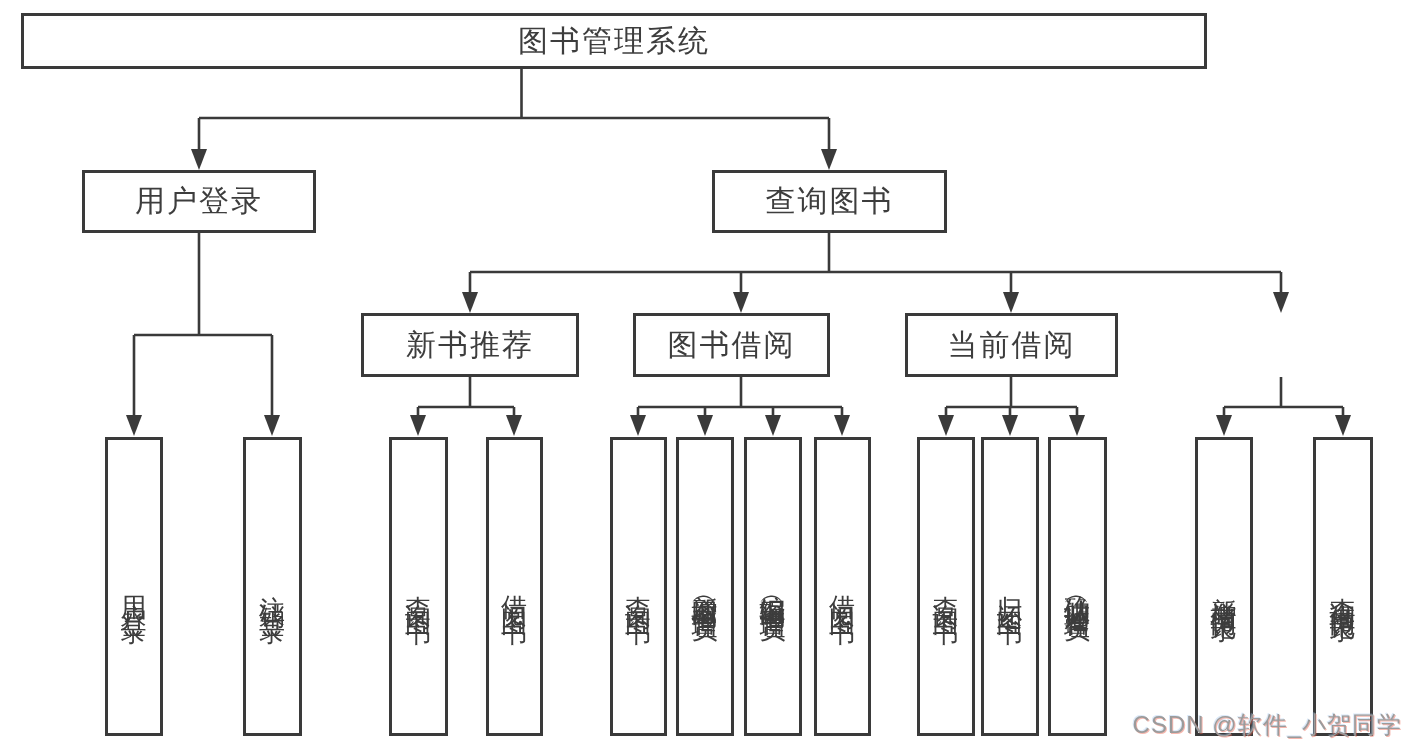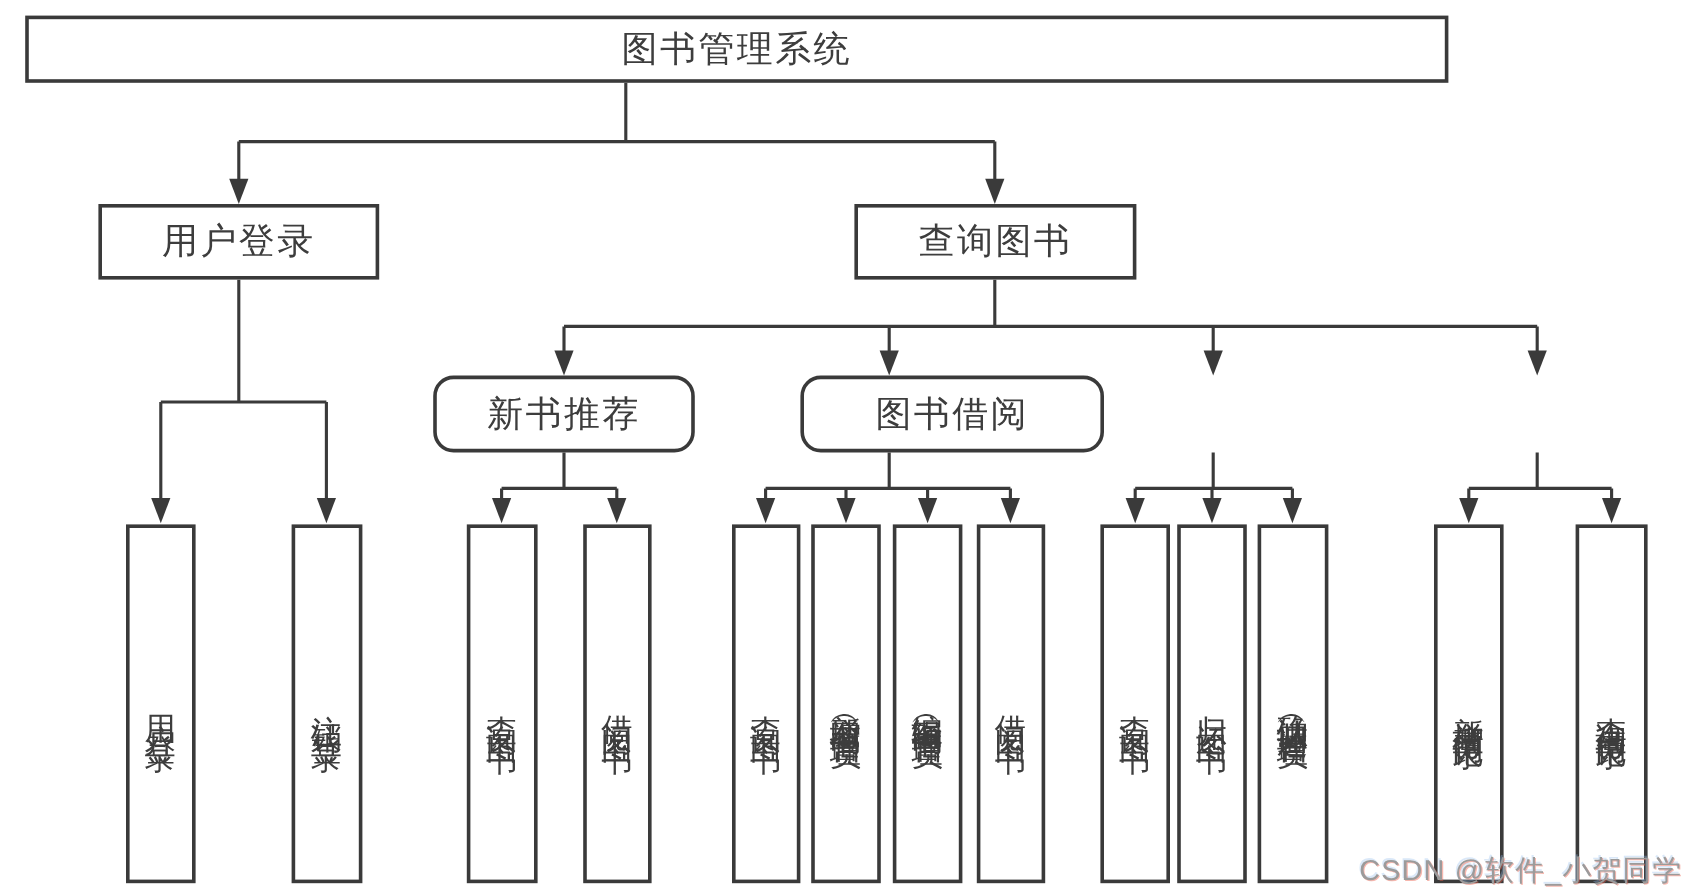--- a/index.html
+++ b/index.html
@@ -25,23 +25,23 @@
     background:#fff;
     border:3px solid var(--line);
     display:flex;align-items:center;justify-content:center;
     color:var(--text);
     z-index:1;
   }
   .h-node{font-size:30px;letter-spacing:2px;white-space:nowrap;}
   .root{left:21px;top:13px;width:1186px;height:56px;}
   .lv2-a{left:82px;top:170px;width:234px;height:63px;}
   .lv2-b{left:712px;top:170px;width:235px;height:63px;}
-  .lv3{top:313px;height:64px;border-radius:17px;}
+  .lv3{top:313px;height:64px;}
   .lv3-a{left:361px;width:218px;}
-  .lv3-b{left:667px;width:253px;}
+  .lv3-b{left:633px;width:197px;}
   .lv3-c{left:905px;width:213px;}
   .lv3-d{left:1174px;width:214px;}
 
   .leaf{
     top:437px;height:299px;
     writing-mode:vertical-rl;
     text-orientation:mixed;
     font-size:26px;
     line-height:1;
   }
@@ -126,20 +126,23 @@
   <div class="node h-node lv2-b">
     <span>查询图书</span>
   </div>
 
   <div class="node h-node lv3 lv3-a">
     <span>新书推荐</span>
   </div>
   <div class="node h-node lv3 lv3-b">
     <span>图书借阅</span>
   </div>
+  <div class="node h-node lv3 lv3-c">
+    <span>当前借阅</span>
+  </div>
 
   <div class="node leaf" style="left:105px;width:58px;">
     <span class="ls-short">用户登录</span>
   </div>
   <div class="node leaf" style="left:243px;width:59px;">
     <span class="ls-short">注销登录</span>
   </div>
 
   <div class="node leaf" style="left:389px;width:59px;">
     <span class="ls-short">查询图书</span>

